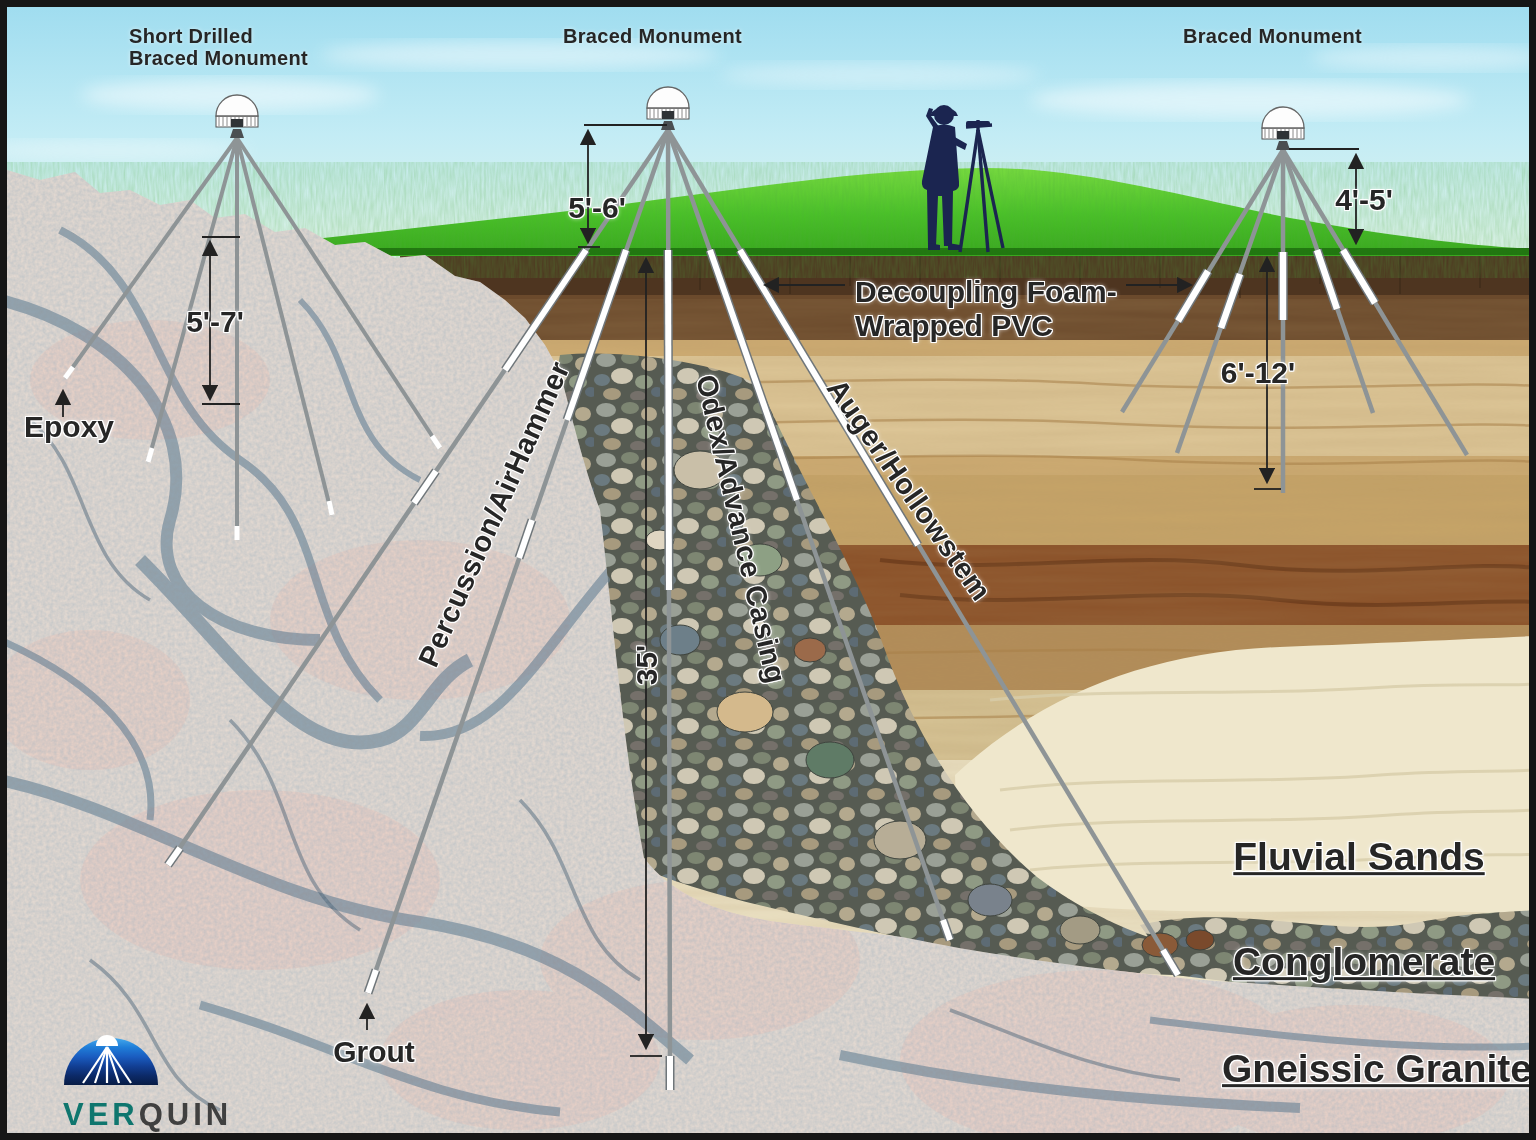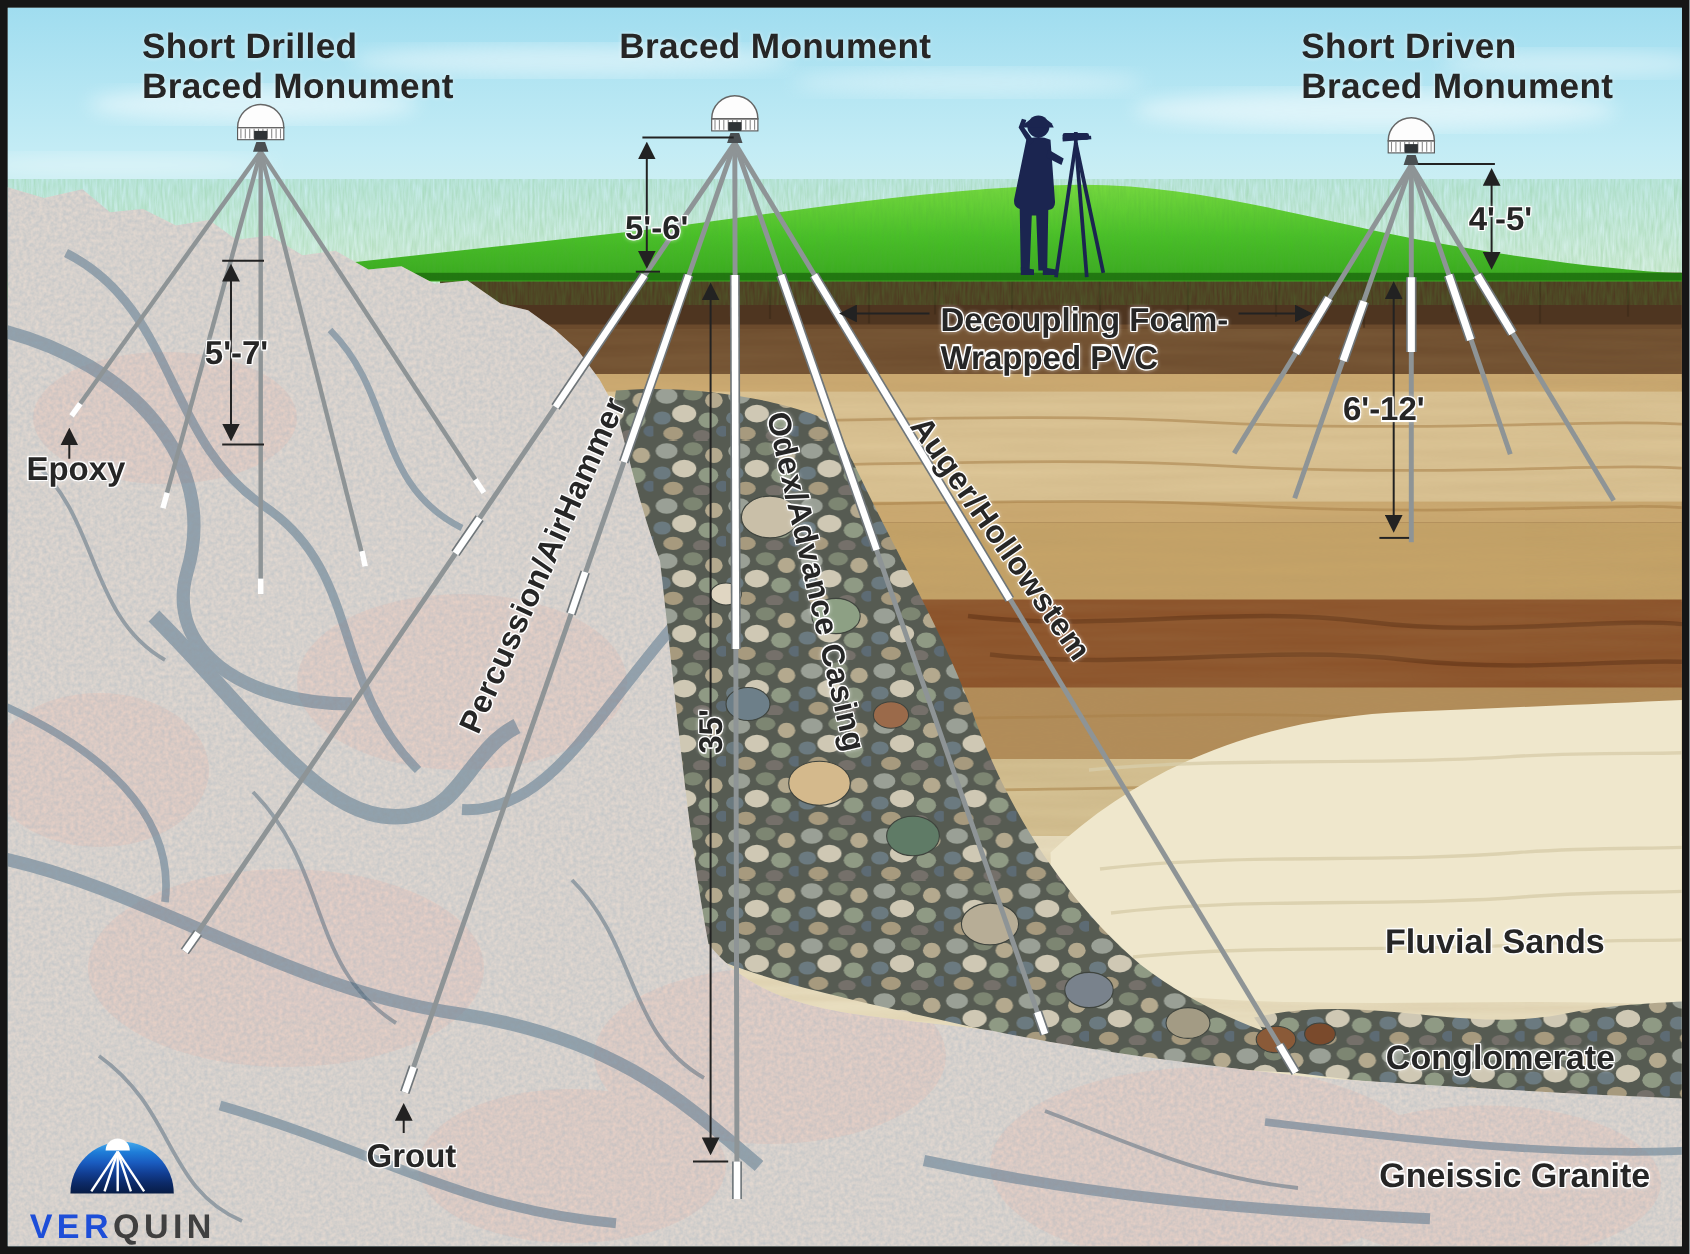--- a/index.html
+++ b/index.html
@@ -11,29 +11,29 @@
   }
   .scene{position:absolute;left:0;top:0;width:1522px;height:1126px;}
   .lbl{
     position:absolute;color:#262626;font-weight:600;line-height:1.12;
     white-space:nowrap;pointer-events:none;
   }
   .halo{
     text-shadow:1px 0 0 #fff,-1px 0 0 #fff,0 1px 0 #fff,0 -1px 0 #fff,
       1px 1px 0 #fff,-1px -1px 0 #fff,1px -1px 0 #fff,-1px 1px 0 #fff,0 0 5px #ffffff;
   }
-  .title{font-size:32px;letter-spacing:.3px;text-shadow:0 0 4px rgba(255,255,255,.6);}
+  .title{font-size:20px;letter-spacing:.3px;text-shadow:0 0 4px rgba(255,255,255,.6);}
   .dim{font-size:30px;}
   .callout{font-size:30px;}
-  .geo{font-size:31px;}
+  .geo{font-size:39px;text-decoration:underline;}
   .method{font-size:29px;letter-spacing:.5px;}
   .center{transform:translate(-50%,-50%);}
   .rot{transform-origin:center center;}
   .logo-word{position:absolute;left:20px;top:1090px;font-size:31px;font-weight:800;letter-spacing:4px;}
-  .logo-word .p1{color:#1d4ed8;}
+  .logo-word .p1{color:#0f766e;margin-left:36px;}
   .logo-word .p2{color:#404040;}
 </style>
 </head>
 <body>
 
 <div class="stage">
 
 <svg class="scene" viewBox="7 7 1522 1126">
   <defs>
     <linearGradient id="skyG" x1="0" y1="0" x2="0" y2="1">
@@ -347,21 +347,20 @@
 <div class="lbl title" style="left:122px;top:18px;">
   <div>Short Drilled</div>
   <div>Braced Monument</div>
 </div>
 
 <div class="lbl title" style="left:556px;top:18px;">
   <div>Braced Monument</div>
 </div>
 
 <div class="lbl title" style="left:1176px;top:18px;">
-  <div>Short Driven</div>
   <div>Braced Monument</div>
 </div>
 
 <div class="lbl dim halo center" style="left:590px;top:201px;">5'-6'</div>
 
 <div class="lbl dim halo center" style="left:1357px;top:193px;">4'-5'</div>
 
 <div class="lbl dim halo center" style="left:208px;top:315px;text-align:center;">5'-7'</div>
 
 <div class="lbl dim halo center" style="left:1251px;top:366px;">6'-12'</div>

